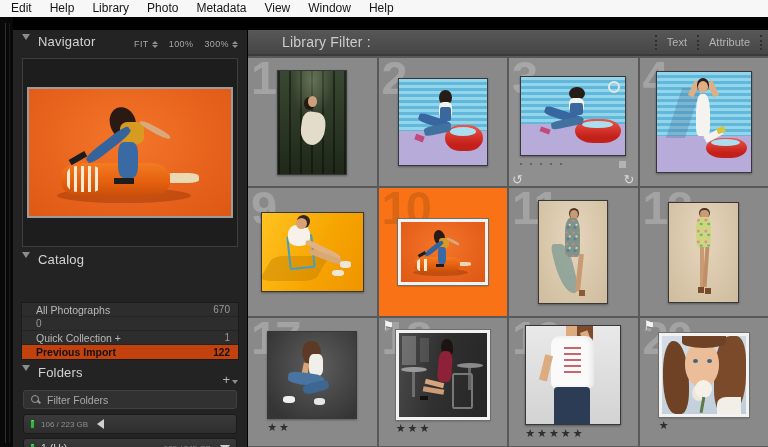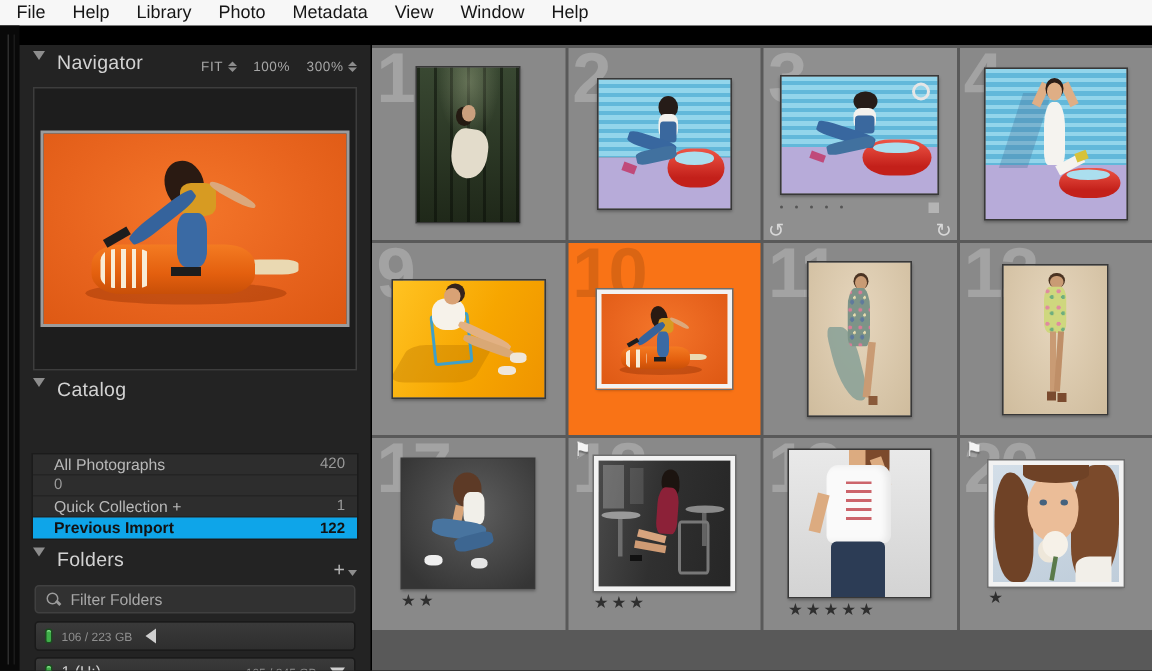--- a/index.html
+++ b/index.html
@@ -27,21 +27,21 @@
   .stepper .dn{width:0;height:0;border-left:3px solid transparent;border-right:3px solid transparent;border-top:3px solid #8d8d8d}
 
   .nav-preview{margin:4px 9px 0 9px;width:216px;height:189px;border:1px solid #3d3d3d;background:#1d1d1d;display:flex;align-items:center;justify-content:center}
   .nav-photo{width:206px;height:131px;border:2px solid #9c9c9c}
 
   .catwrap{margin:30px 8px 0 8px;border:1px solid #1b1b1b}
   .cat-row{display:flex;align-items:center;height:14px;background:#2d2d2d;border-bottom:1px solid #242424;padding:0 8px 0 14px}
   .cat-row:last-child{border-bottom:none}
   .cat-label{flex:1;font-size:10.5px;color:#b9b9b9;white-space:nowrap}
   .cat-count{font-size:10px;color:#9a9a9a}
-  .cat-row.sel{background:#0ea5e9}
+  .cat-row.sel{background:#c2410c}
   .cat-row.sel .cat-label{color:#121212;font-weight:bold}
   .cat-row.sel .cat-count{color:#121212;font-weight:bold}
 
   .foldhead{margin-top:5px}
   .plusbtn{display:flex;align-items:flex-end;color:#b5b5b5;font-size:13px;line-height:11px}
   .plusbtn .pdn{width:0;height:0;border-left:3px solid transparent;border-right:3px solid transparent;border-top:4px solid #8d8d8d;margin:0 0 1px 2px}
 
   .filterbox{margin:5px 10px 0 10px;height:19px;background:#313131;border:1px solid #404040;border-radius:3px;display:flex;align-items:center;padding:0 7px;gap:7px}
   .mag{position:relative;width:9px;height:9px}
   .mag::before{content:"";position:absolute;left:0;top:0;width:6px;height:6px;border:1.5px solid #9b9b9b;border-radius:50%}
@@ -193,21 +193,21 @@
   .r-eye1{left:37%;top:30%;width:6%;height:5%;background:#44627e;border-radius:50%}
   .r-eye2{left:54%;top:30%;width:6%;height:5%;background:#44627e;border-radius:50%}
   .r-rose{left:40%;top:57%;width:20%;height:23%;background:#f6f1e8;border-radius:50%;box-shadow:-4px 4px 0 -1px #eee7da}
   .r-stem{left:47%;top:78%;width:4%;height:20%;background:#5a7a4a;transform:rotate(10deg)}
   .r-strap{left:66%;top:78%;width:28%;height:22%;background:#f2efe9;border-radius:40% 0 0 0}
 </style>
 </head>
 <body>
 
 <div class="menubar">
-    <div class="menu-item">File</div>
+    <div class="menu-item">Edit</div>
     <div class="menu-item">Help</div>
     <div class="menu-item">Library</div>
     <div class="menu-item">Photo</div>
     <div class="menu-item">Metadata</div>
     <div class="menu-item">View</div>
     <div class="menu-item">Window</div>
     <div class="menu-item">Help</div>
   </div>
 
 <div class="leftrail"></div>
@@ -255,21 +255,21 @@
       </div>
   </div>
 
   <div class="phead foldhead">
     <span class="tri-exp"></span>
     <span class="ptitle">Catalog</span>
   </div>
   <div class="catwrap">
       <div class="cat-row">
         <span class="cat-label">All Photographs</span>
-        <span class="cat-count">420</span>
+        <span class="cat-count">670</span>
       </div>
       <div class="cat-row">
         <span class="cat-count">0</span>
       </div>
       <div class="cat-row">
         <span class="cat-label">Quick Collection +</span>
         <span class="cat-count">1</span>
       </div>
       <div class="cat-row sel">
         <span class="cat-label">Previous Import</span>
@@ -301,20 +301,30 @@
       <div class="drive-row">
         <span class="led"></span>
         <span class="drive-label">1 (H:)</span>
         <span class="drive-usage">105 / 245 GB</span>
         <span class="tri tri-down"></span>
       </div>
     </div>
 </div>
 
 <div class="gridarea">
+  <div class="filterbar">
+    <span class="fb-title">Library Filter :</span>
+    <span class="fopts">
+        <span class="fsep"></span>
+        <div class="fopt">Text</div>
+        <span class="fsep"></span>
+        <div class="fopt">Attribute</div>
+        <span class="fsep"></span>
+      </span>
+  </div>
   <div class="photo-grid">
       <div class="cell">
         <div class="cellnum">1</div>
         <div class="stack" style="width: 70px;">
           <div class="thumb scene forest" style="width: 70px; height: 105px;">
             <i class="f-bg"></i>
             <i class="f-light"></i>
             <i class="f-head"></i>
             <i class="f-dress"></i>
           </div>

